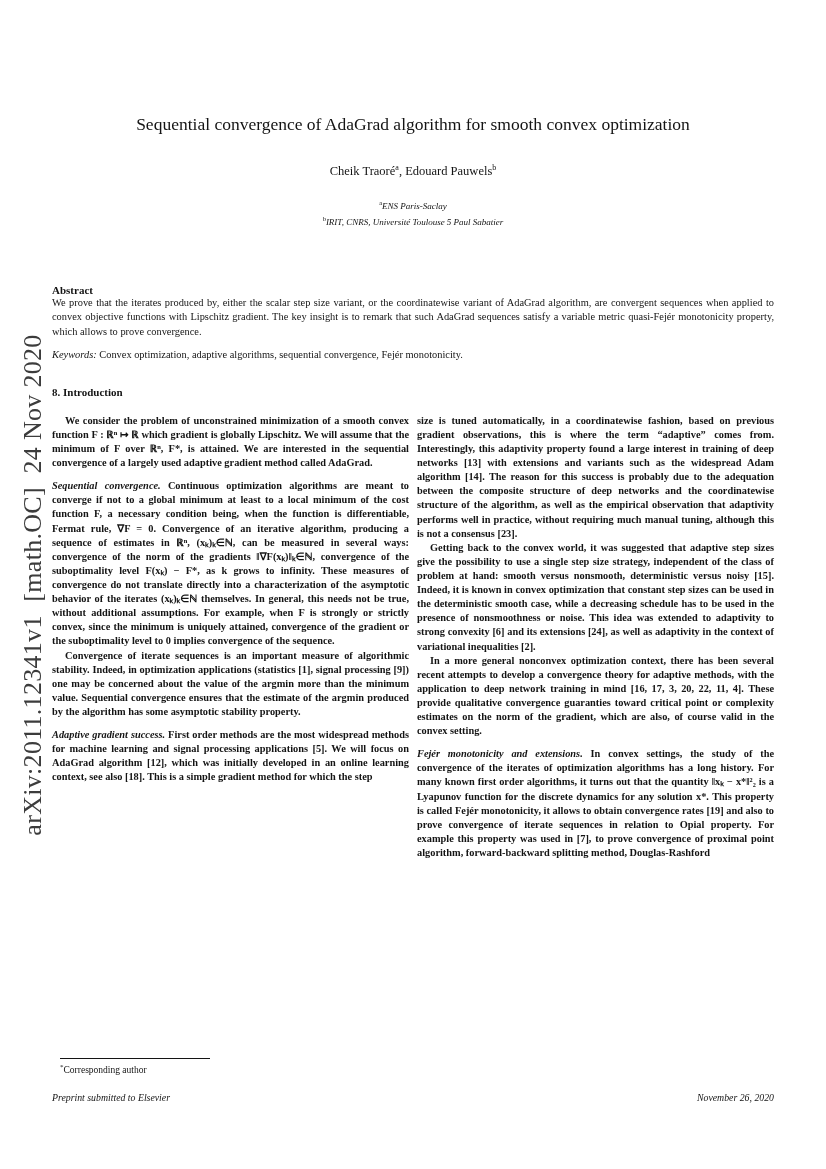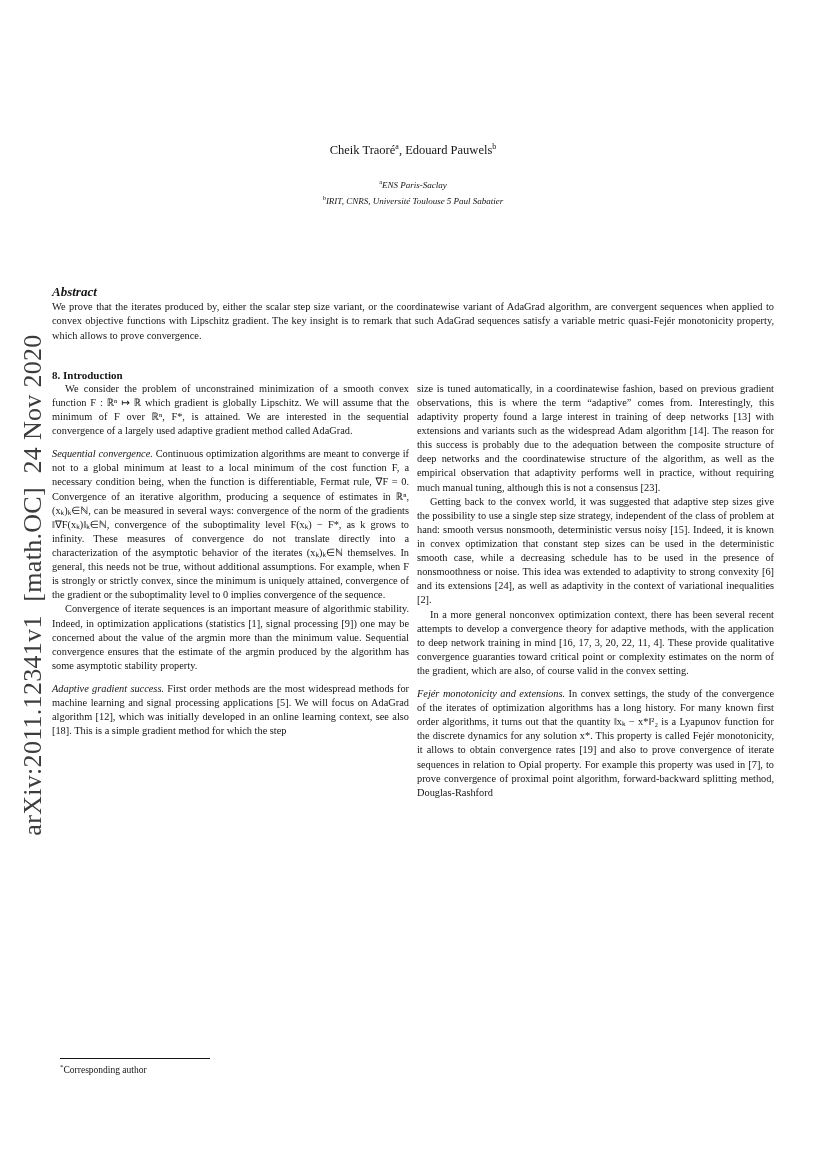--- a/index.html
+++ b/index.html
@@ -24,28 +24,28 @@
   }
 
   .header { text-align: center; padding-top: 114px; }
   .title { font-size: 17.5px; font-weight: 400; }
   .authors { margin-top: 28px; font-size: 12.5px; }
   .authors sup { font-size: 8px; }
   .affiliations { margin-top: 19px; font-style: italic; font-size: 9px; line-height: 1.6; }
   .affiliations sup { font-style: normal; font-size: 6.5px; }
 
   .content { position: absolute; left: 52px; right: 52px; top: 284px; }
-  .abstract-heading { font-weight: 700; font-size: 13px; font-style: italic; }
+  .abstract-heading { font-weight: 700; font-size: 11px; }
   .abstract-body { font-size: 10.4px; line-height: 1.37; text-align: justify; }
   .keywords { margin-top: 10px; font-size: 10.4px; }
   .kw-label { font-style: italic; }
 
   .section-heading { margin-top: 26px; font-weight: 700; font-size: 11px; }
 
-  .columns { margin-top: 1px; display: flex; gap: 8px; }
+  .columns { margin-top: 16px; display: flex; gap: 8px; font-weight: bold; }
   .col { flex: 1 1 0; font-size: 10.35px; line-height: 1.365; }
   .col p { text-align: justify; }
   p.indent { text-indent: 13px; }
   p.lead-para { margin-top: 9px; }
   .lead { font-style: italic; }
 
   .footnote { position: absolute; left: 60px; top: 1058px; font-size: 9.5px; }
   .footnote-rule { width: 150px; border-top: 1px solid #141414; margin-bottom: 4px; }
   .footnote sup { font-size: 7px; }
 
@@ -56,30 +56,32 @@
   }
 </style>
 </head>
 <body>
 
 <div class="page">
 
   <div class="arxiv-banner">arXiv:2011.12341v1  [math.OC]  24 Nov 2020</div>
 
   <div class="header">
+    <div class="title">Sequential convergence of AdaGrad algorithm for smooth convex optimization</div>
     <div class="authors"><span>Cheik Traoré</span><sup>a</sup><span>, </span><span>Edouard Pauwels</span><sup>b</sup></div>
     <div class="affiliations">
       <div><sup>a</sup><span>ENS Paris-Saclay</span></div>
       <div><sup>b</sup><span>IRIT, CNRS, Université Toulouse 5 Paul Sabatier</span></div>
     </div>
   </div>
 
   <div class="content">
     <div class="abstract-heading">Abstract</div>
     <p class="abstract-body">We prove that the iterates produced by, either the scalar step size variant, or the coordinatewise variant of AdaGrad algorithm, are convergent sequences when applied to convex objective functions with Lipschitz gradient. The key insight is to remark that such AdaGrad sequences satisfy a variable metric quasi-Fejér monotonicity property, which allows to prove convergence.</p>
+    <p class="keywords"><span class="kw-label">Keywords:</span> <span>Convex optimization, adaptive algorithms, sequential convergence, Fejér monotonicity.</span></p>
 
     <div class="section-heading">8. Introduction</div>
 
     <div class="columns">
       <div class="col">
         <p class="indent">We consider the problem of unconstrained minimization of a smooth convex function F : ℝⁿ ↦ ℝ which gradient is globally Lipschitz. We will assume that the minimum of F over ℝⁿ, F*, is attained. We are interested in the sequential convergence of a largely used adaptive gradient method called AdaGrad.</p>
         <p class="lead-para"><span class="lead">Sequential convergence.</span> <span>Continuous optimization algorithms are meant to converge if not to a global minimum at least to a local minimum of the cost function F, a necessary condition being, when the function is differentiable, Fermat rule, ∇F = 0. Convergence of an iterative algorithm, producing a sequence of estimates in ℝⁿ, (xₖ)ₖ∈ℕ, can be measured in several ways: convergence of the norm of the gradients ‖∇F(xₖ)‖ₖ∈ℕ, convergence of the suboptimality level F(xₖ) − F*, as k grows to infinity. These measures of convergence do not translate directly into a characterization of the asymptotic behavior of the iterates (xₖ)ₖ∈ℕ themselves. In general, this needs not be true, without additional assumptions. For example, when F is strongly or strictly convex, since the minimum is uniquely attained, convergence of the gradient or the suboptimality level to 0 implies convergence of the sequence.</span></p>
         <p class="indent">Convergence of iterate sequences is an important measure of algorithmic stability. Indeed, in optimization applications (statistics [1], signal processing [9]) one may be concerned about the value of the argmin more than the minimum value. Sequential convergence ensures that the estimate of the argmin produced by the algorithm has some asymptotic stability property.</p>
         <p class="lead-para"><span class="lead">Adaptive gradient success.</span> <span>First order methods are the most widespread methods for machine learning and signal processing applications [5]. We will focus on AdaGrad algorithm [12], which was initially developed in an online learning context, see also [18]. This is a simple gradient method for which the step</span></p>
       </div>
@@ -90,14 +92,18 @@
         <p class="lead-para"><span class="lead">Fejér monotonicity and extensions.</span> <span>In convex settings, the study of the convergence of the iterates of optimization algorithms has a long history. For many known first order algorithms, it turns out that the quantity ‖xₖ − x*‖²₂ is a Lyapunov function for the discrete dynamics for any solution x*. This property is called Fejér monotonicity, it allows to obtain convergence rates [19] and also to prove convergence of iterate sequences in relation to Opial property. For example this property was used in [7], to prove convergence of proximal point algorithm, forward-backward splitting method, Douglas-Rashford</span></p>
       </div>
     </div>
   </div>
 
   <div class="footnote">
     <div class="footnote-rule"></div>
     <div><sup>*</sup><span>Corresponding author</span></div>
   </div>
 
+  <div class="footline">
+    <span>Preprint submitted to Elsevier</span>
+    <span>November 26, 2020</span>
+  </div>
 
 </div>
 
 </body></html>

